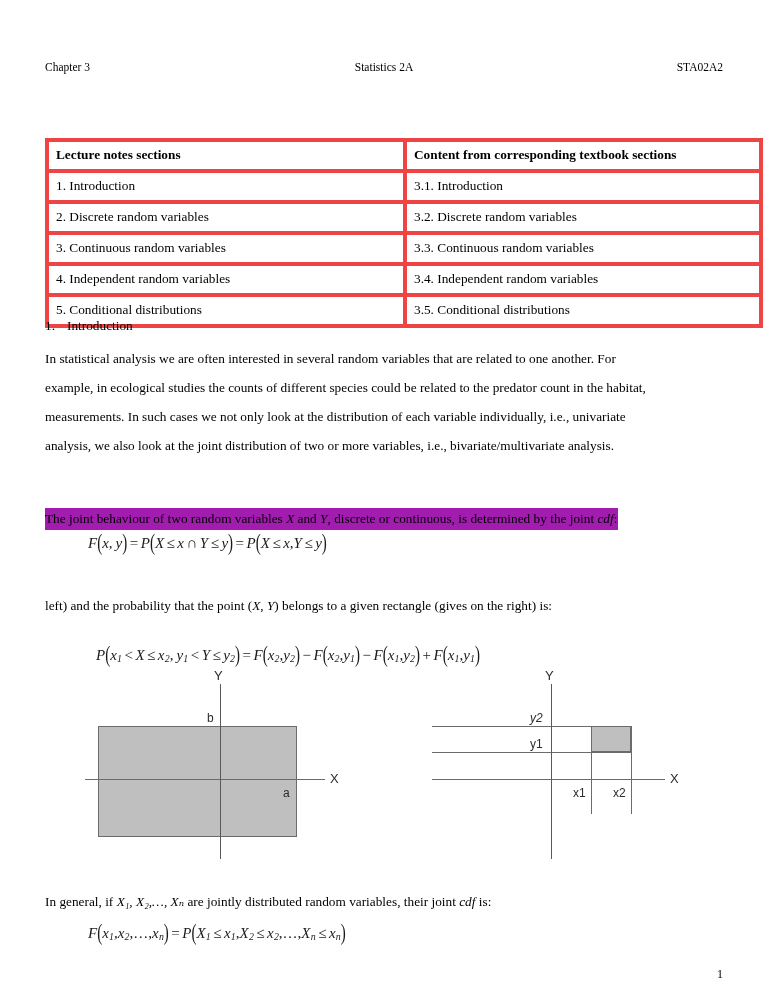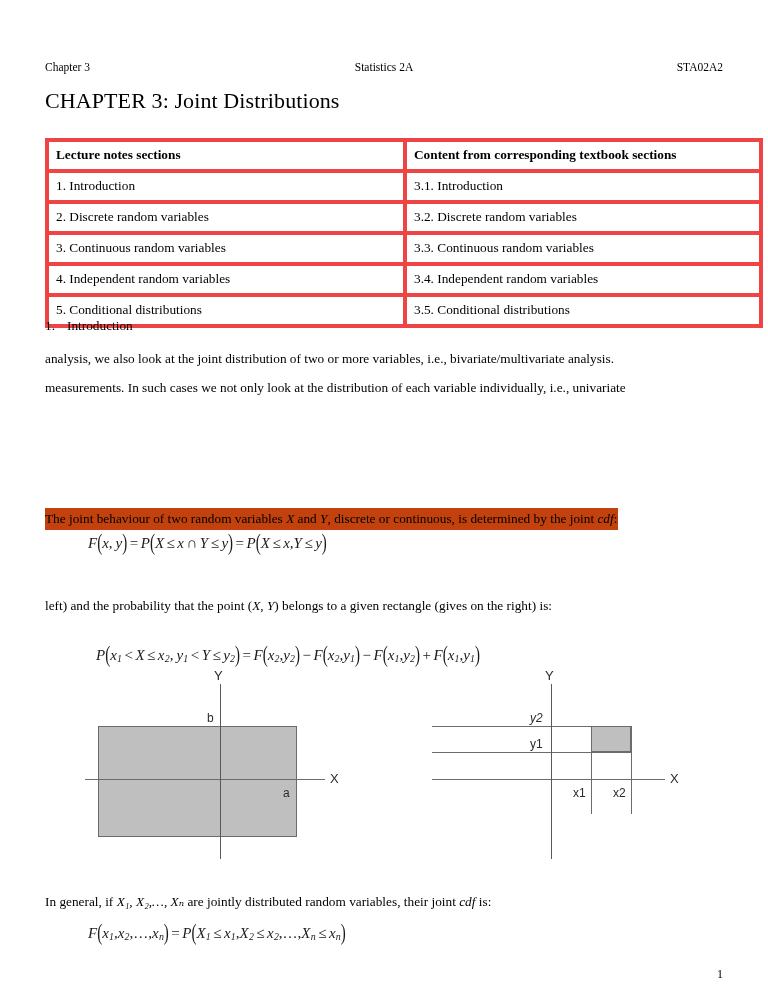--- a/index.html
+++ b/index.html
@@ -99,21 +99,21 @@
 
   i.mathit { font-style: italic; }
 
   
   .highlight-line {
     position: absolute;
     left: 45px;
     top: 484px;
     font-size: 13.3px;
     line-height: 20px;
-    background: #c2410c;
+    background: #a21caf;
     white-space: nowrap;
     padding: 1px 1px 1px 0;
   }
 
   
   .math {
     position: absolute;
     font-family: "Liberation Serif", "DejaVu Serif", serif;
     font-size: 15px;
     white-space: nowrap;
@@ -198,21 +198,20 @@
 <body>
 
 <div class="page">
 
   <div class="runhead">
     <span class="rh-left">Chapter 3</span>
     <span class="rh-center">Statistics 2A</span>
     <span class="rh-right">STA02A2</span>
   </div>
 
-  <div class="chapter-title">CHAPTER 3: Joint Distributions</div>
 
   <table class="sections-table">
     <thead>
       <tr>
         <th class="col-a">Lecture notes sections</th>
         <th class="col-b">Content from corresponding textbook sections</th>
       </tr>
     </thead>
     <tbody>
       <tr>
@@ -236,22 +235,24 @@
         <td>3.5. Conditional distributions</td>
       </tr>
     </tbody>
   </table>
 
   <div class="section-heading">
     <span class="num">1.</span><span>Introduction</span>
   </div>
 
   <div class="para p-intro">
+    <span>In statistical analysis we are often interested in several random variables that are related to one another. For</span>
+    <span>example, in ecological studies the counts of different species could be related to the predator count in the habitat,</span>
+    <span>measurements. In such cases we not only look at the distribution of each variable individually, i.e., univariate</span>
     <span>analysis, we also look at the joint distribution of two or more variables, i.e., bivariate/multivariate analysis.</span>
-    <span>measurements. In such cases we not only look at the distribution of each variable individually, i.e., univariate</span>
   </div>
 
   <div class="highlight-line">
     <span>The joint behaviour of two random variables </span><i class="mathit">X</i><span> and </span><i class="mathit">Y</i><span>, discrete or continuous, is determined by the joint </span><i class="mathit">cdf</i><span>:</span>
   </div>
 
   <div class="math math-1">
     <span class="v">F</span><span class="paren">(</span><span class="v">x</span><span class="pl">,</span> <span class="v">y</span><span class="paren">)</span><span class="op">=</span><span class="v">P</span><span class="paren">(</span><span class="v">X</span><span class="op">≤</span><span class="v">x</span><span class="op">∩</span><span class="v">Y</span><span class="op">≤</span><span class="v">y</span><span class="paren">)</span><span class="op">=</span><span class="v">P</span><span class="paren">(</span><span class="v">X</span><span class="op">≤</span><span class="v">x</span><span class="pl">,</span><span class="v">Y</span><span class="op">≤</span><span class="v">y</span><span class="paren">)</span>
   </div>
 

